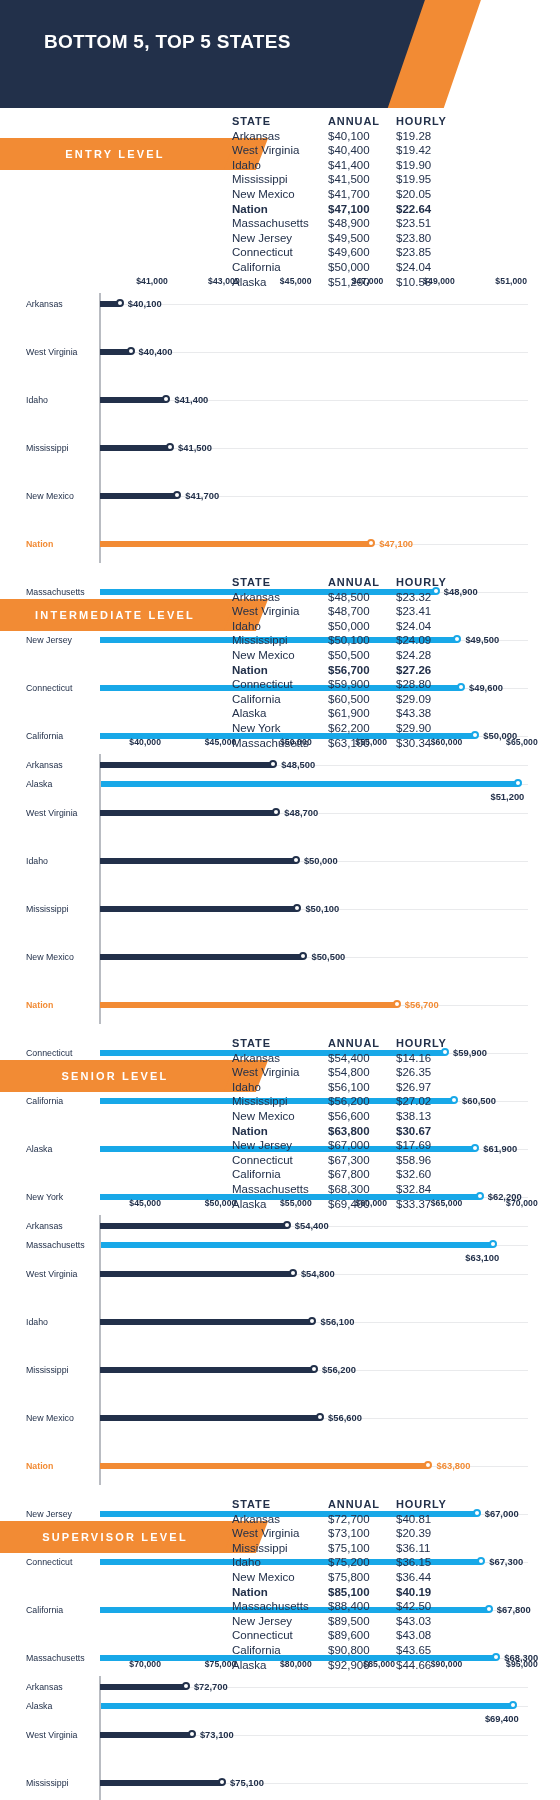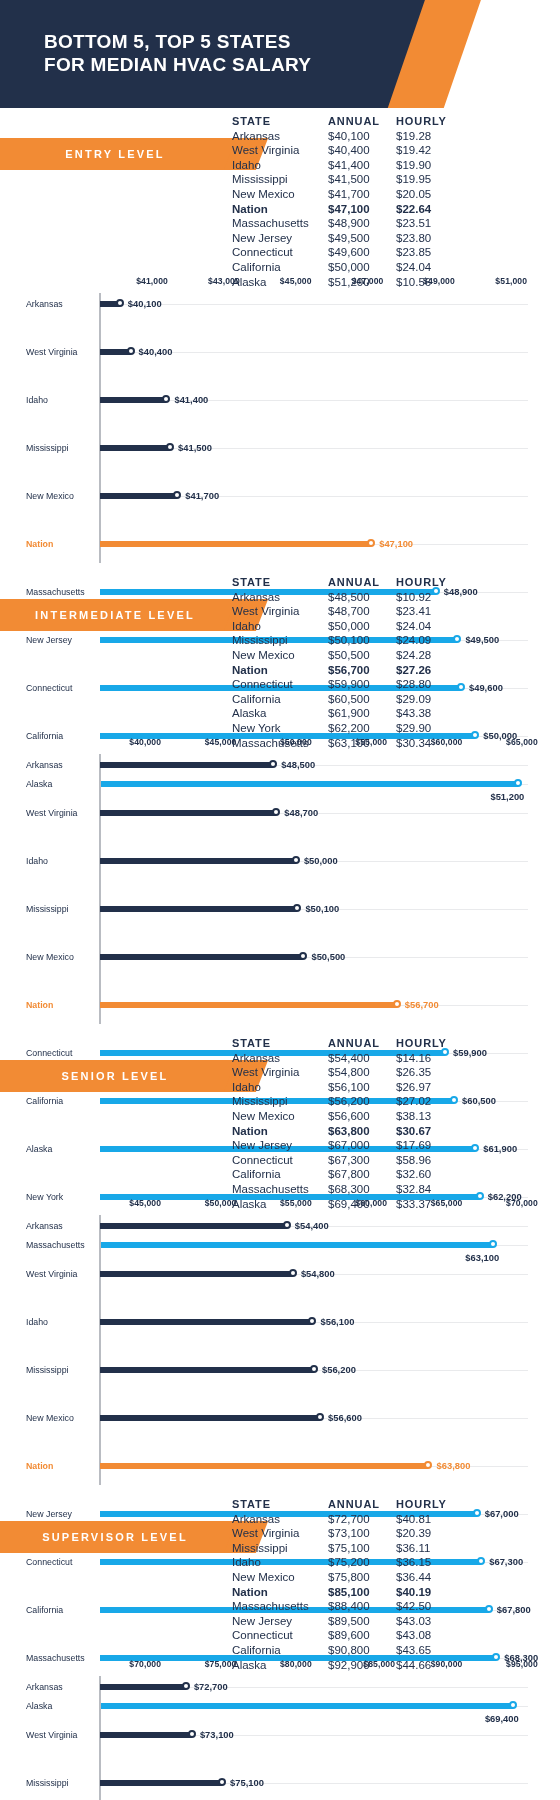--- a/index.html
+++ b/index.html
@@ -94,21 +94,20 @@
 </head>
 <body>
 
 <div class="page">
 
   <div class="header">
     <div class="slash-orange"></div>
     <div class="slash-white"></div>
     <div class="title">
       <div>BOTTOM 5, TOP 5 STATES</div>
-      <div>FOR MEDIAN HVAC SALARY</div>
     </div>
   </div>
 
   <div id="sections-host">
       <div class="section">
         <div style="position: relative; height: 168px;">
           <div class="band" style="position: absolute; left: 0px; top: 22px;">
             <div class="shape"></div>
             <div class="band-label">ENTRY LEVEL</div>
           </div>
@@ -274,21 +273,21 @@
           </div>
           <div class="tbl" style="top: 6px;">
             <div class="row head">
               <div class="c-state">STATE</div>
               <div class="c-annual">ANNUAL</div>
               <div class="c-hourly">HOURLY</div>
             </div>
             <div class="row">
               <div class="c-state">Arkansas</div>
               <div class="c-annual">$48,500</div>
-              <div class="c-hourly">$10.92</div>
+              <div class="c-hourly">$23.32</div>
             </div>
             <div class="row">
               <div class="c-state">West Virginia</div>
               <div class="c-annual">$48,700</div>
               <div class="c-hourly">$23.41</div>
             </div>
             <div class="row">
               <div class="c-state">Idaho</div>
               <div class="c-annual">$50,000</div>
               <div class="c-hourly">$24.04</div>

